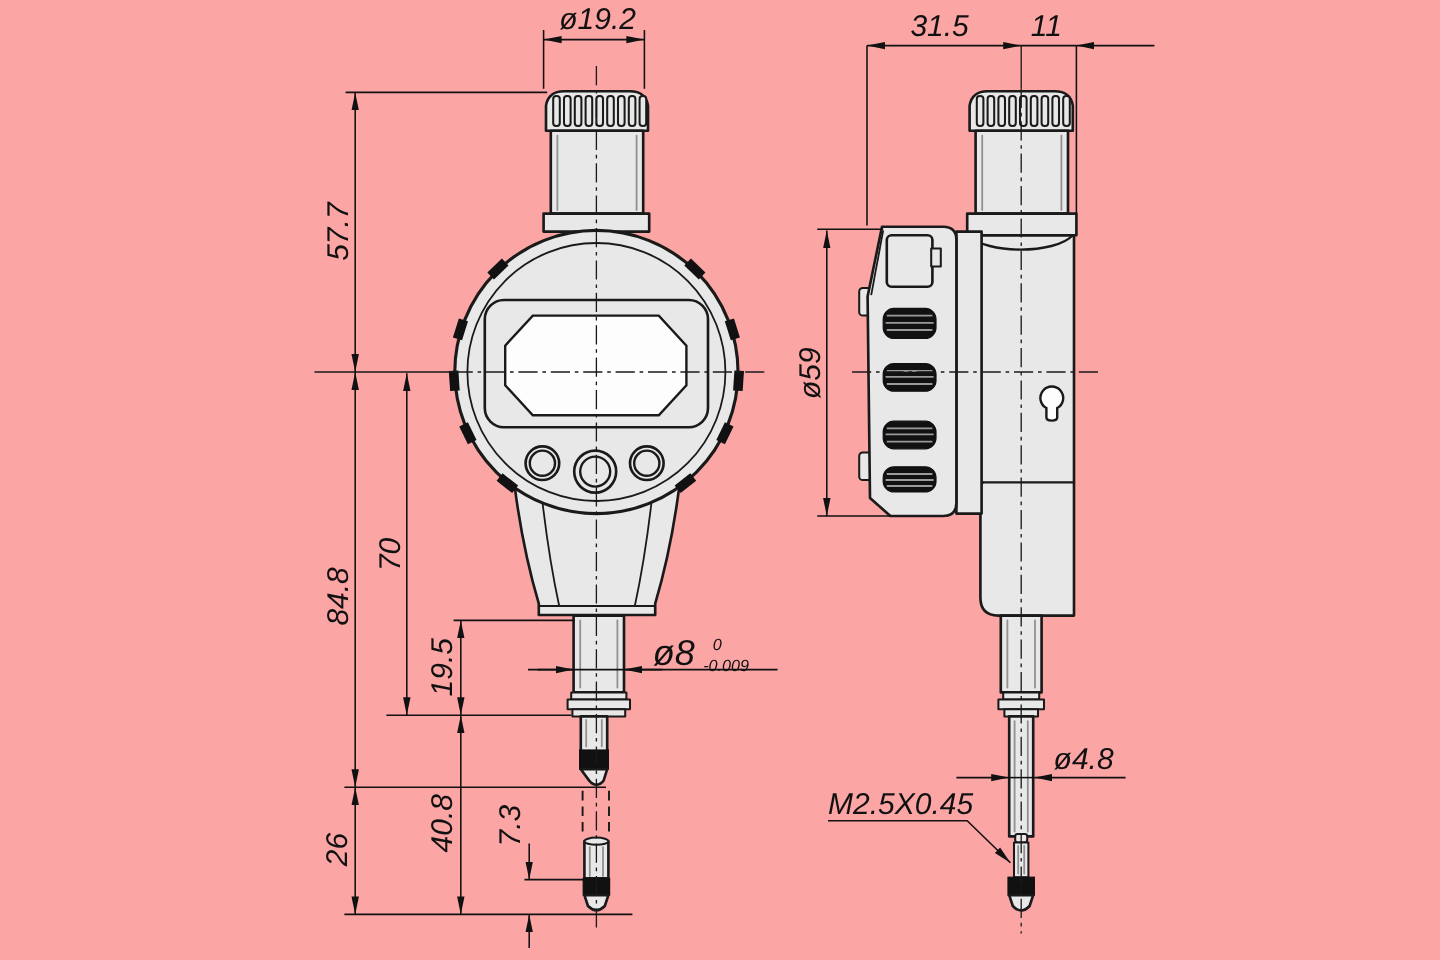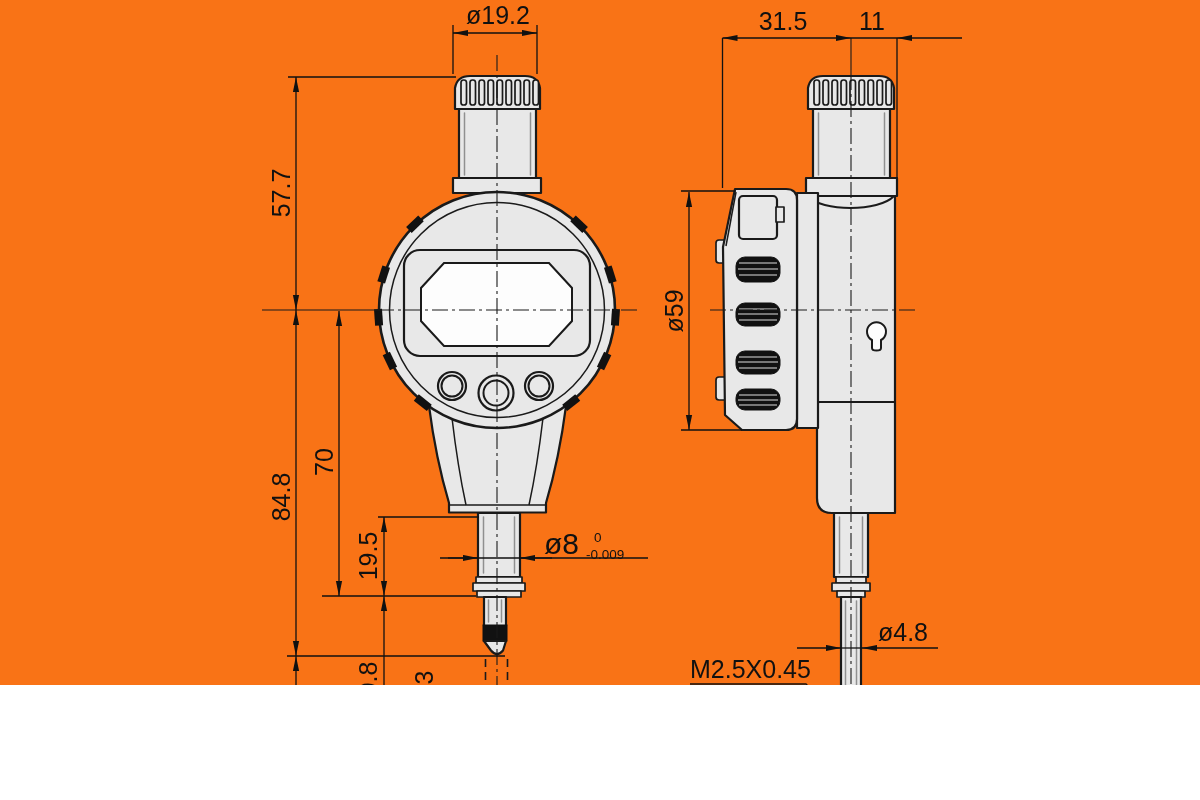--- a/index.html
+++ b/index.html
@@ -1,16 +1,16 @@
 <!DOCTYPE html>
 <html><head>
 <meta charset="utf-8">
 <style>
   html,body{margin:0;padding:0;background:#fff;}
-  .stage{width:1200px;height:685px;background:#f97316;position:relative;overflow:hidden;}
+  .stage{width:1200px;height:800px;background:#fca5a5;position:relative;overflow:hidden;font-style:italic;}
   svg{display:block;}
   svg text{font-family:"Liberation Sans","DejaVu Sans",sans-serif;fill:#111;}
   text.dim{font-size:25px;}
   text.dim-big{font-size:30px;}
   text.tol{font-size:13.5px;}
   .part{fill:#e8e8e8;stroke:#1a1a1a;stroke-width:2.2;stroke-linejoin:round;}
   .part-hv{fill:#e8e8e8;stroke:#1a1a1a;stroke-width:2.6;stroke-linejoin:round;}
   .part-th{fill:#e8e8e8;stroke:#1a1a1a;stroke-width:1.7;stroke-linejoin:round;}
   .edge{stroke:#1a1a1a;stroke-width:2;fill:none;stroke-linecap:round;}
   .edge-th{stroke:#1a1a1a;stroke-width:1.5;fill:none;}

